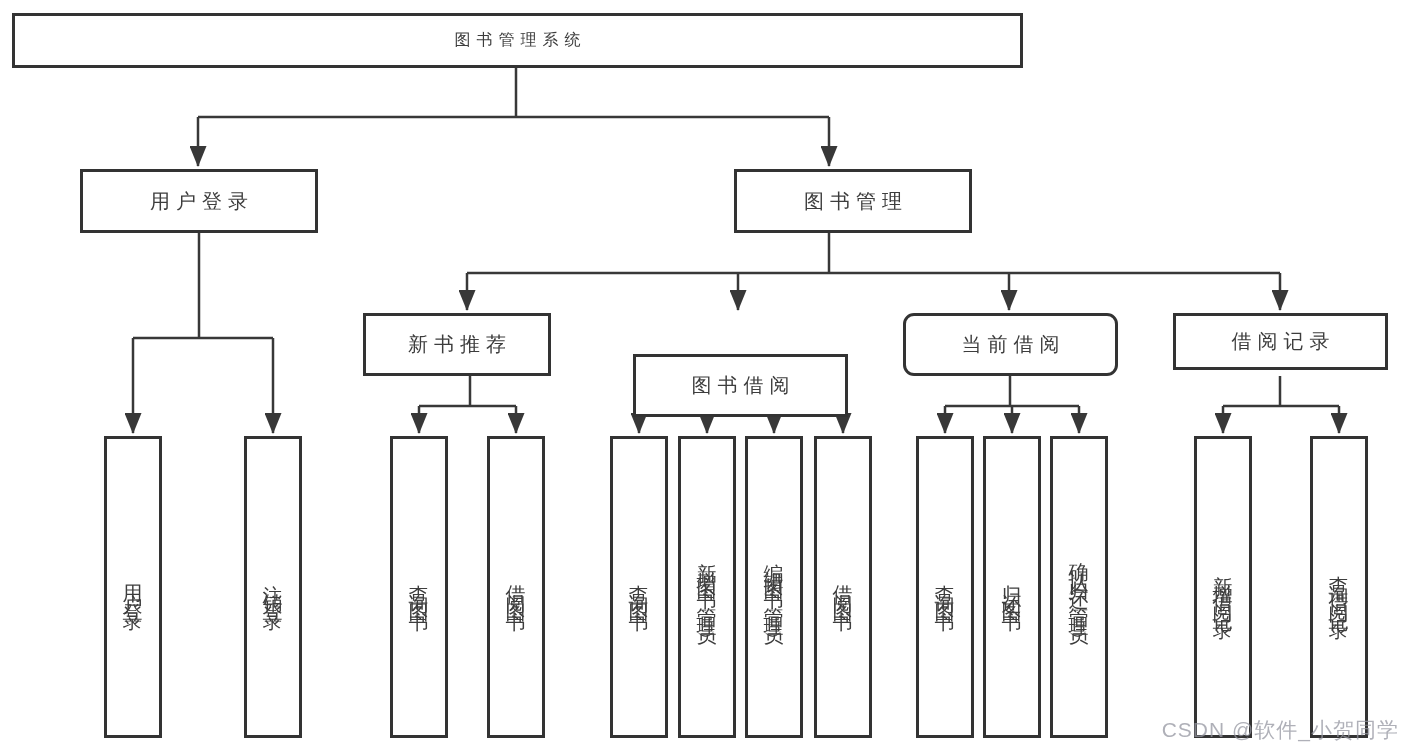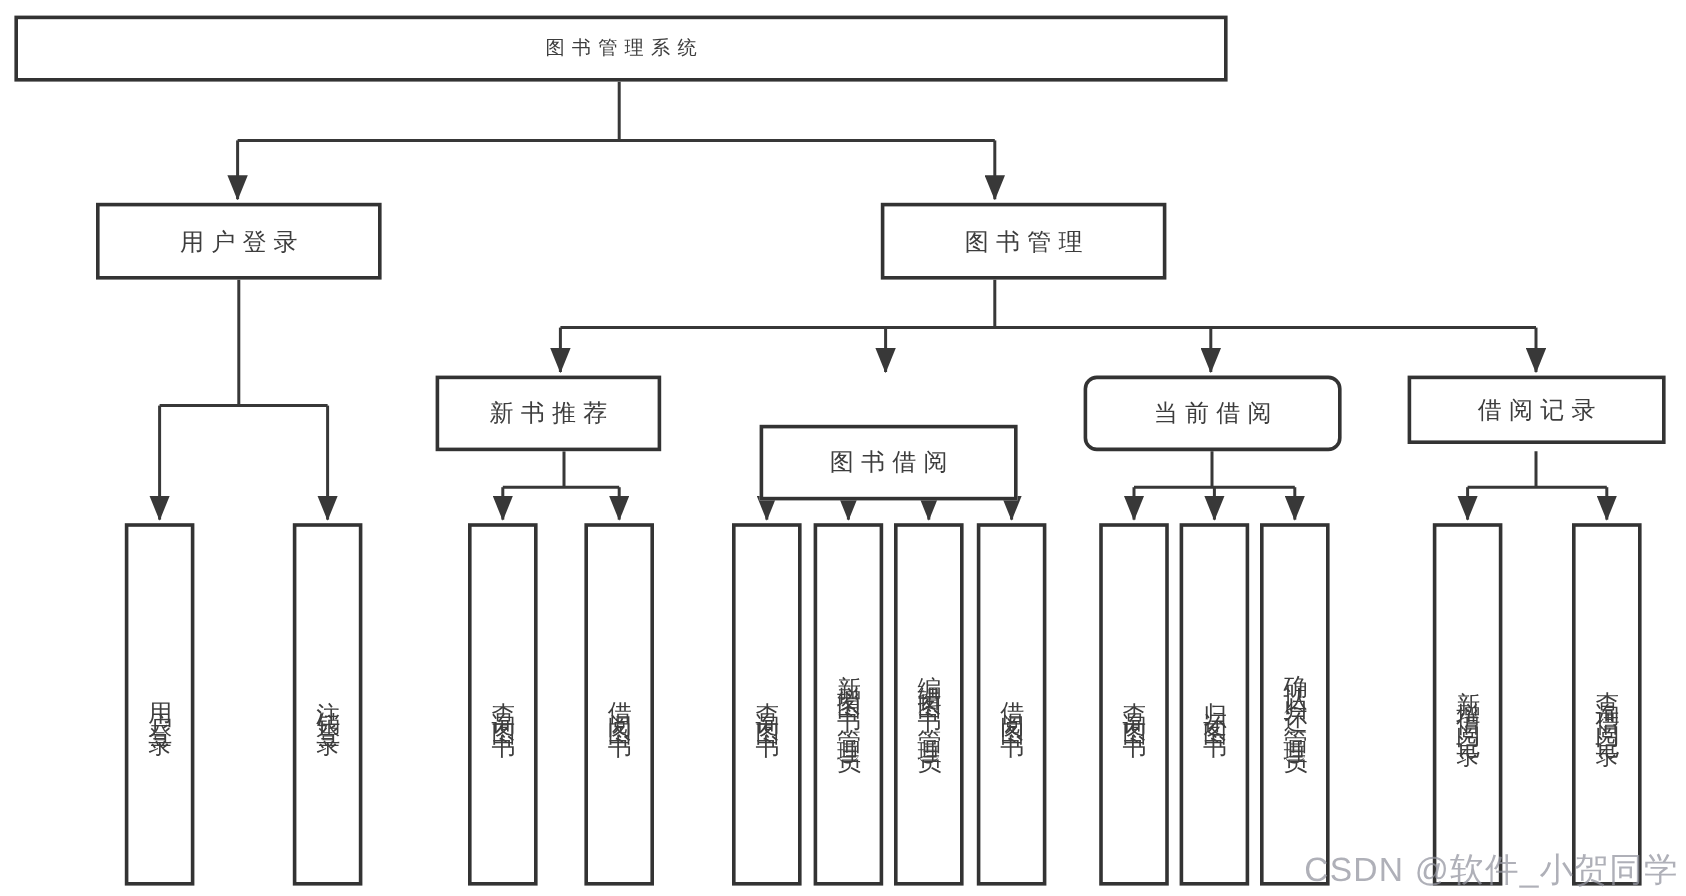--- a/index.html
+++ b/index.html
@@ -47,21 +47,21 @@
     writing-mode: vertical-rl;
     text-orientation: mixed;
     font-size: 20px;
     letter-spacing: 9px;
     line-height: 58px;
   }
   .watermark {
     position: absolute;
     right: 6px;
     bottom: 3px;
-    font-size: 28px;
+    font-size: 21px;
     color: rgba(148, 150, 160, 0.75);
     letter-spacing: 1px;
     white-space: nowrap;
     pointer-events: none;
   }
 </style>
 </head>
 <body>
 
 <div class="canvas">

